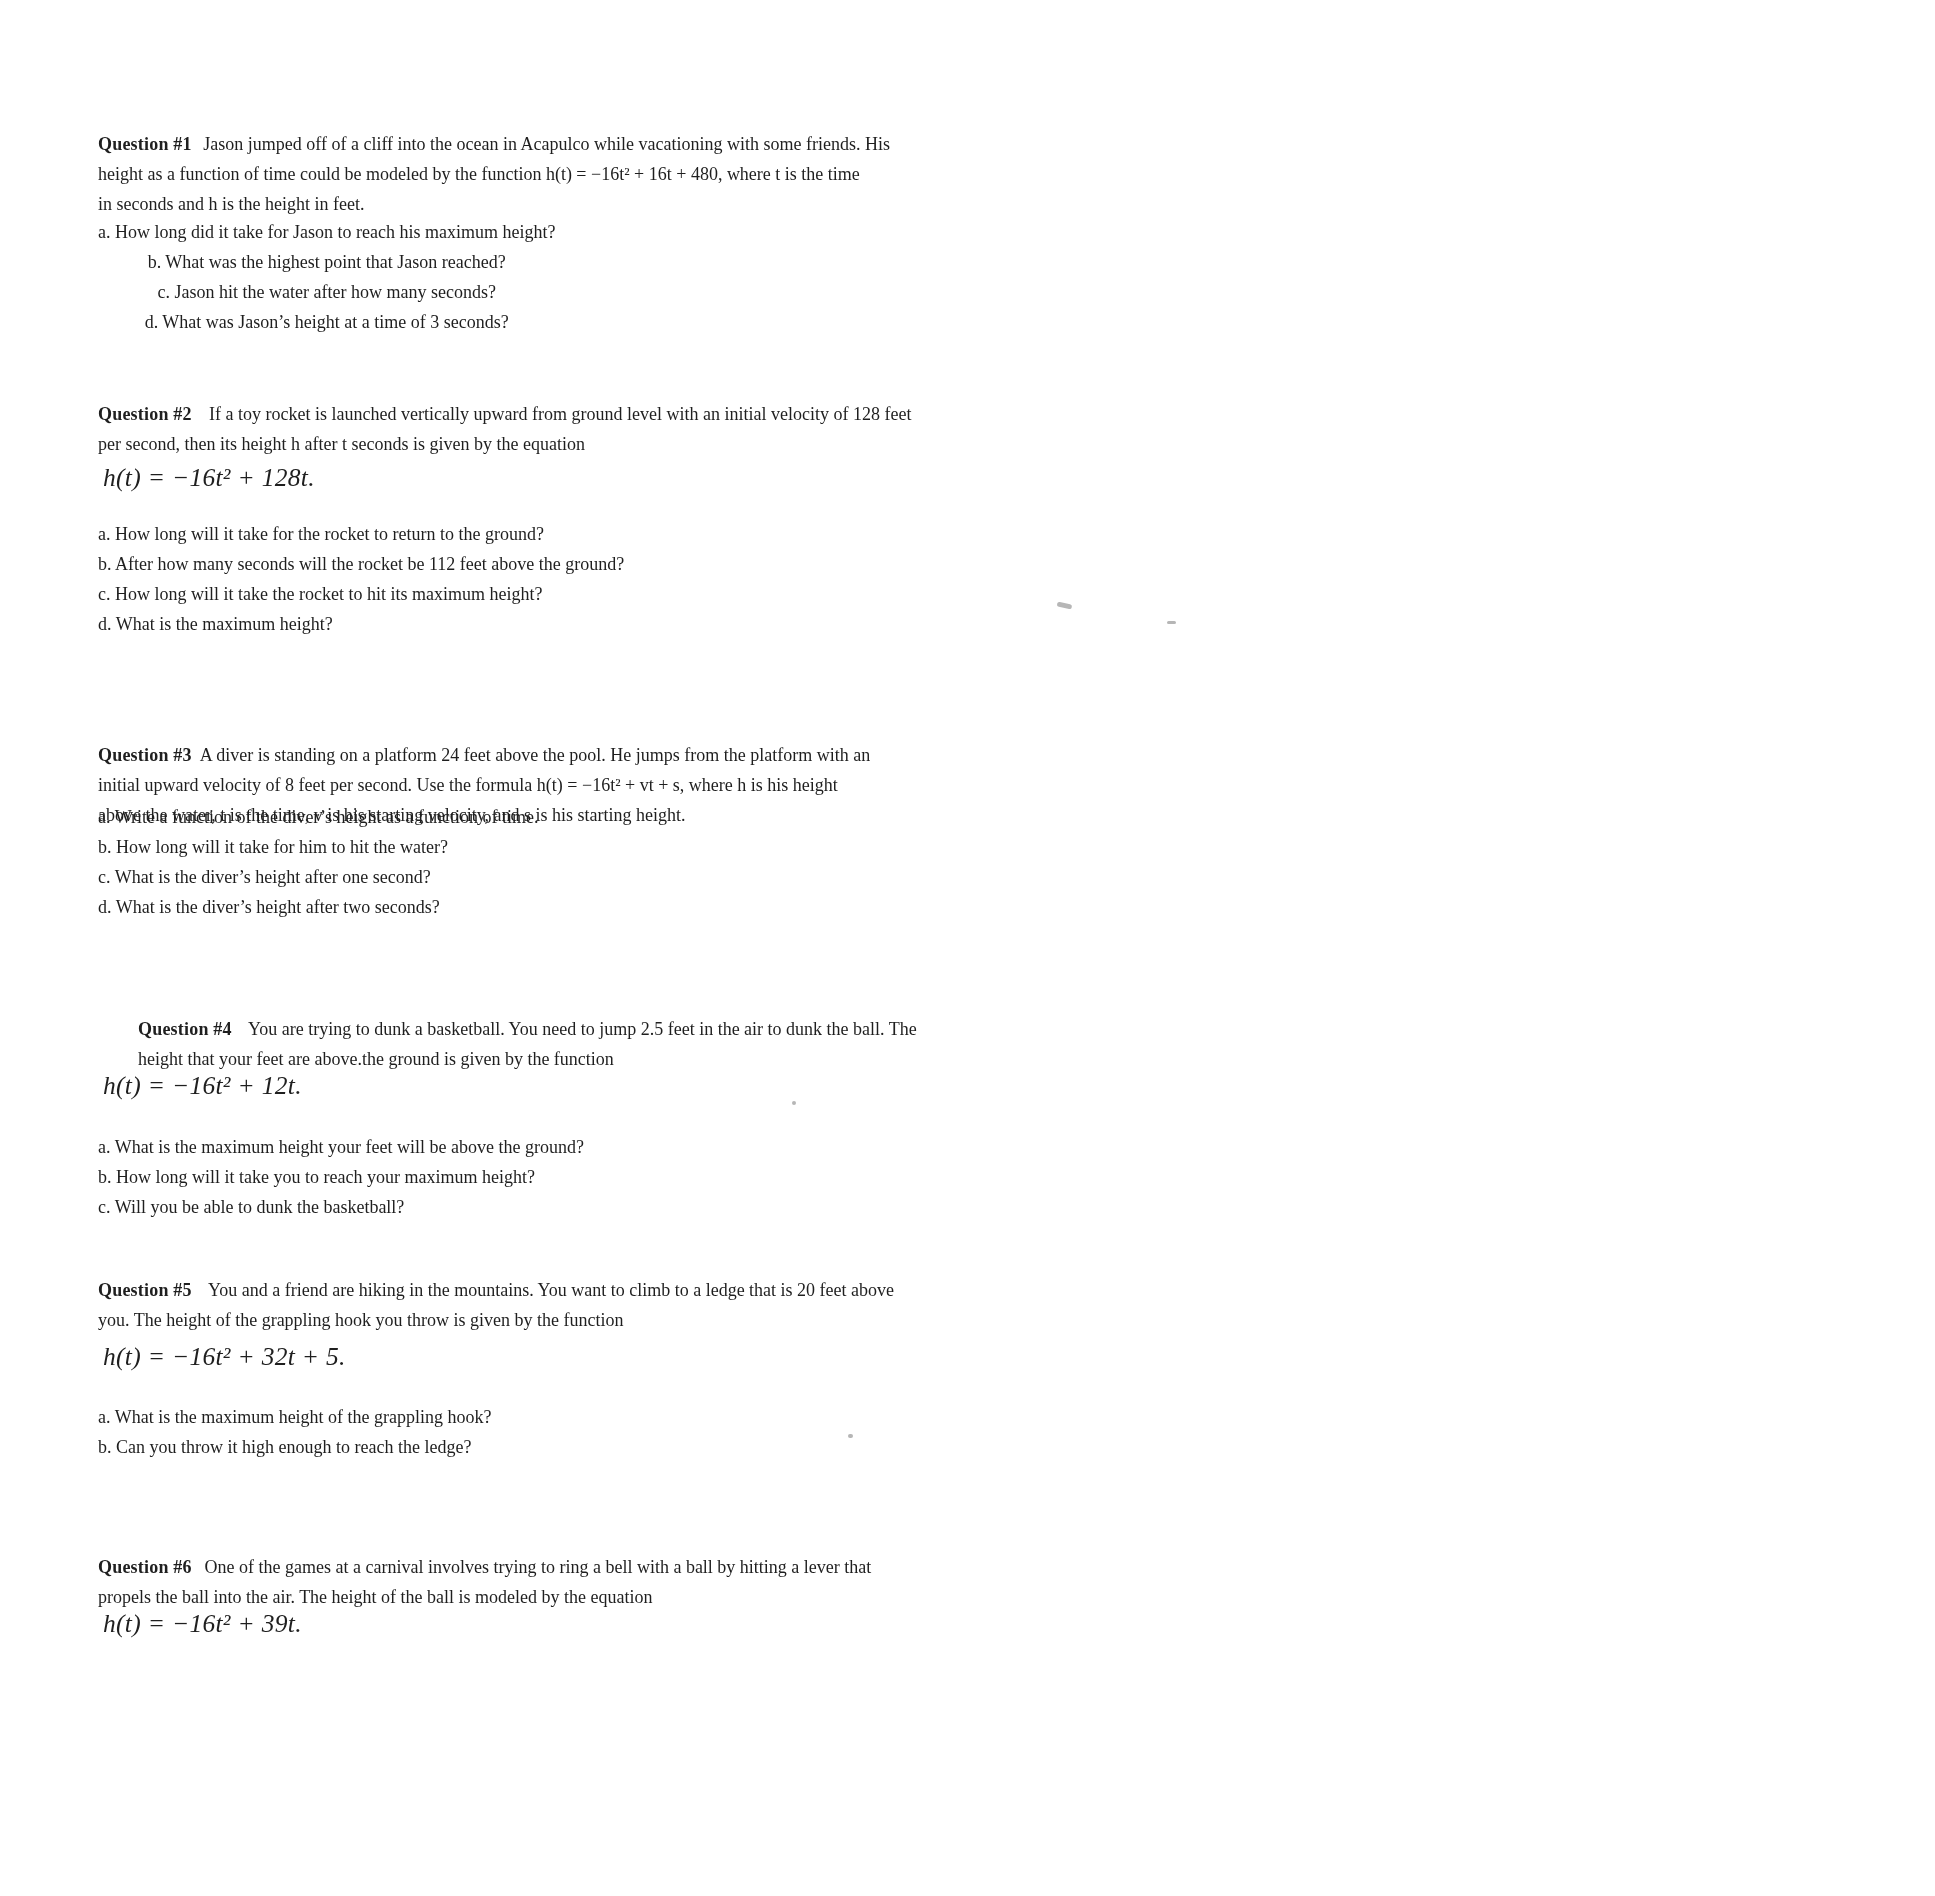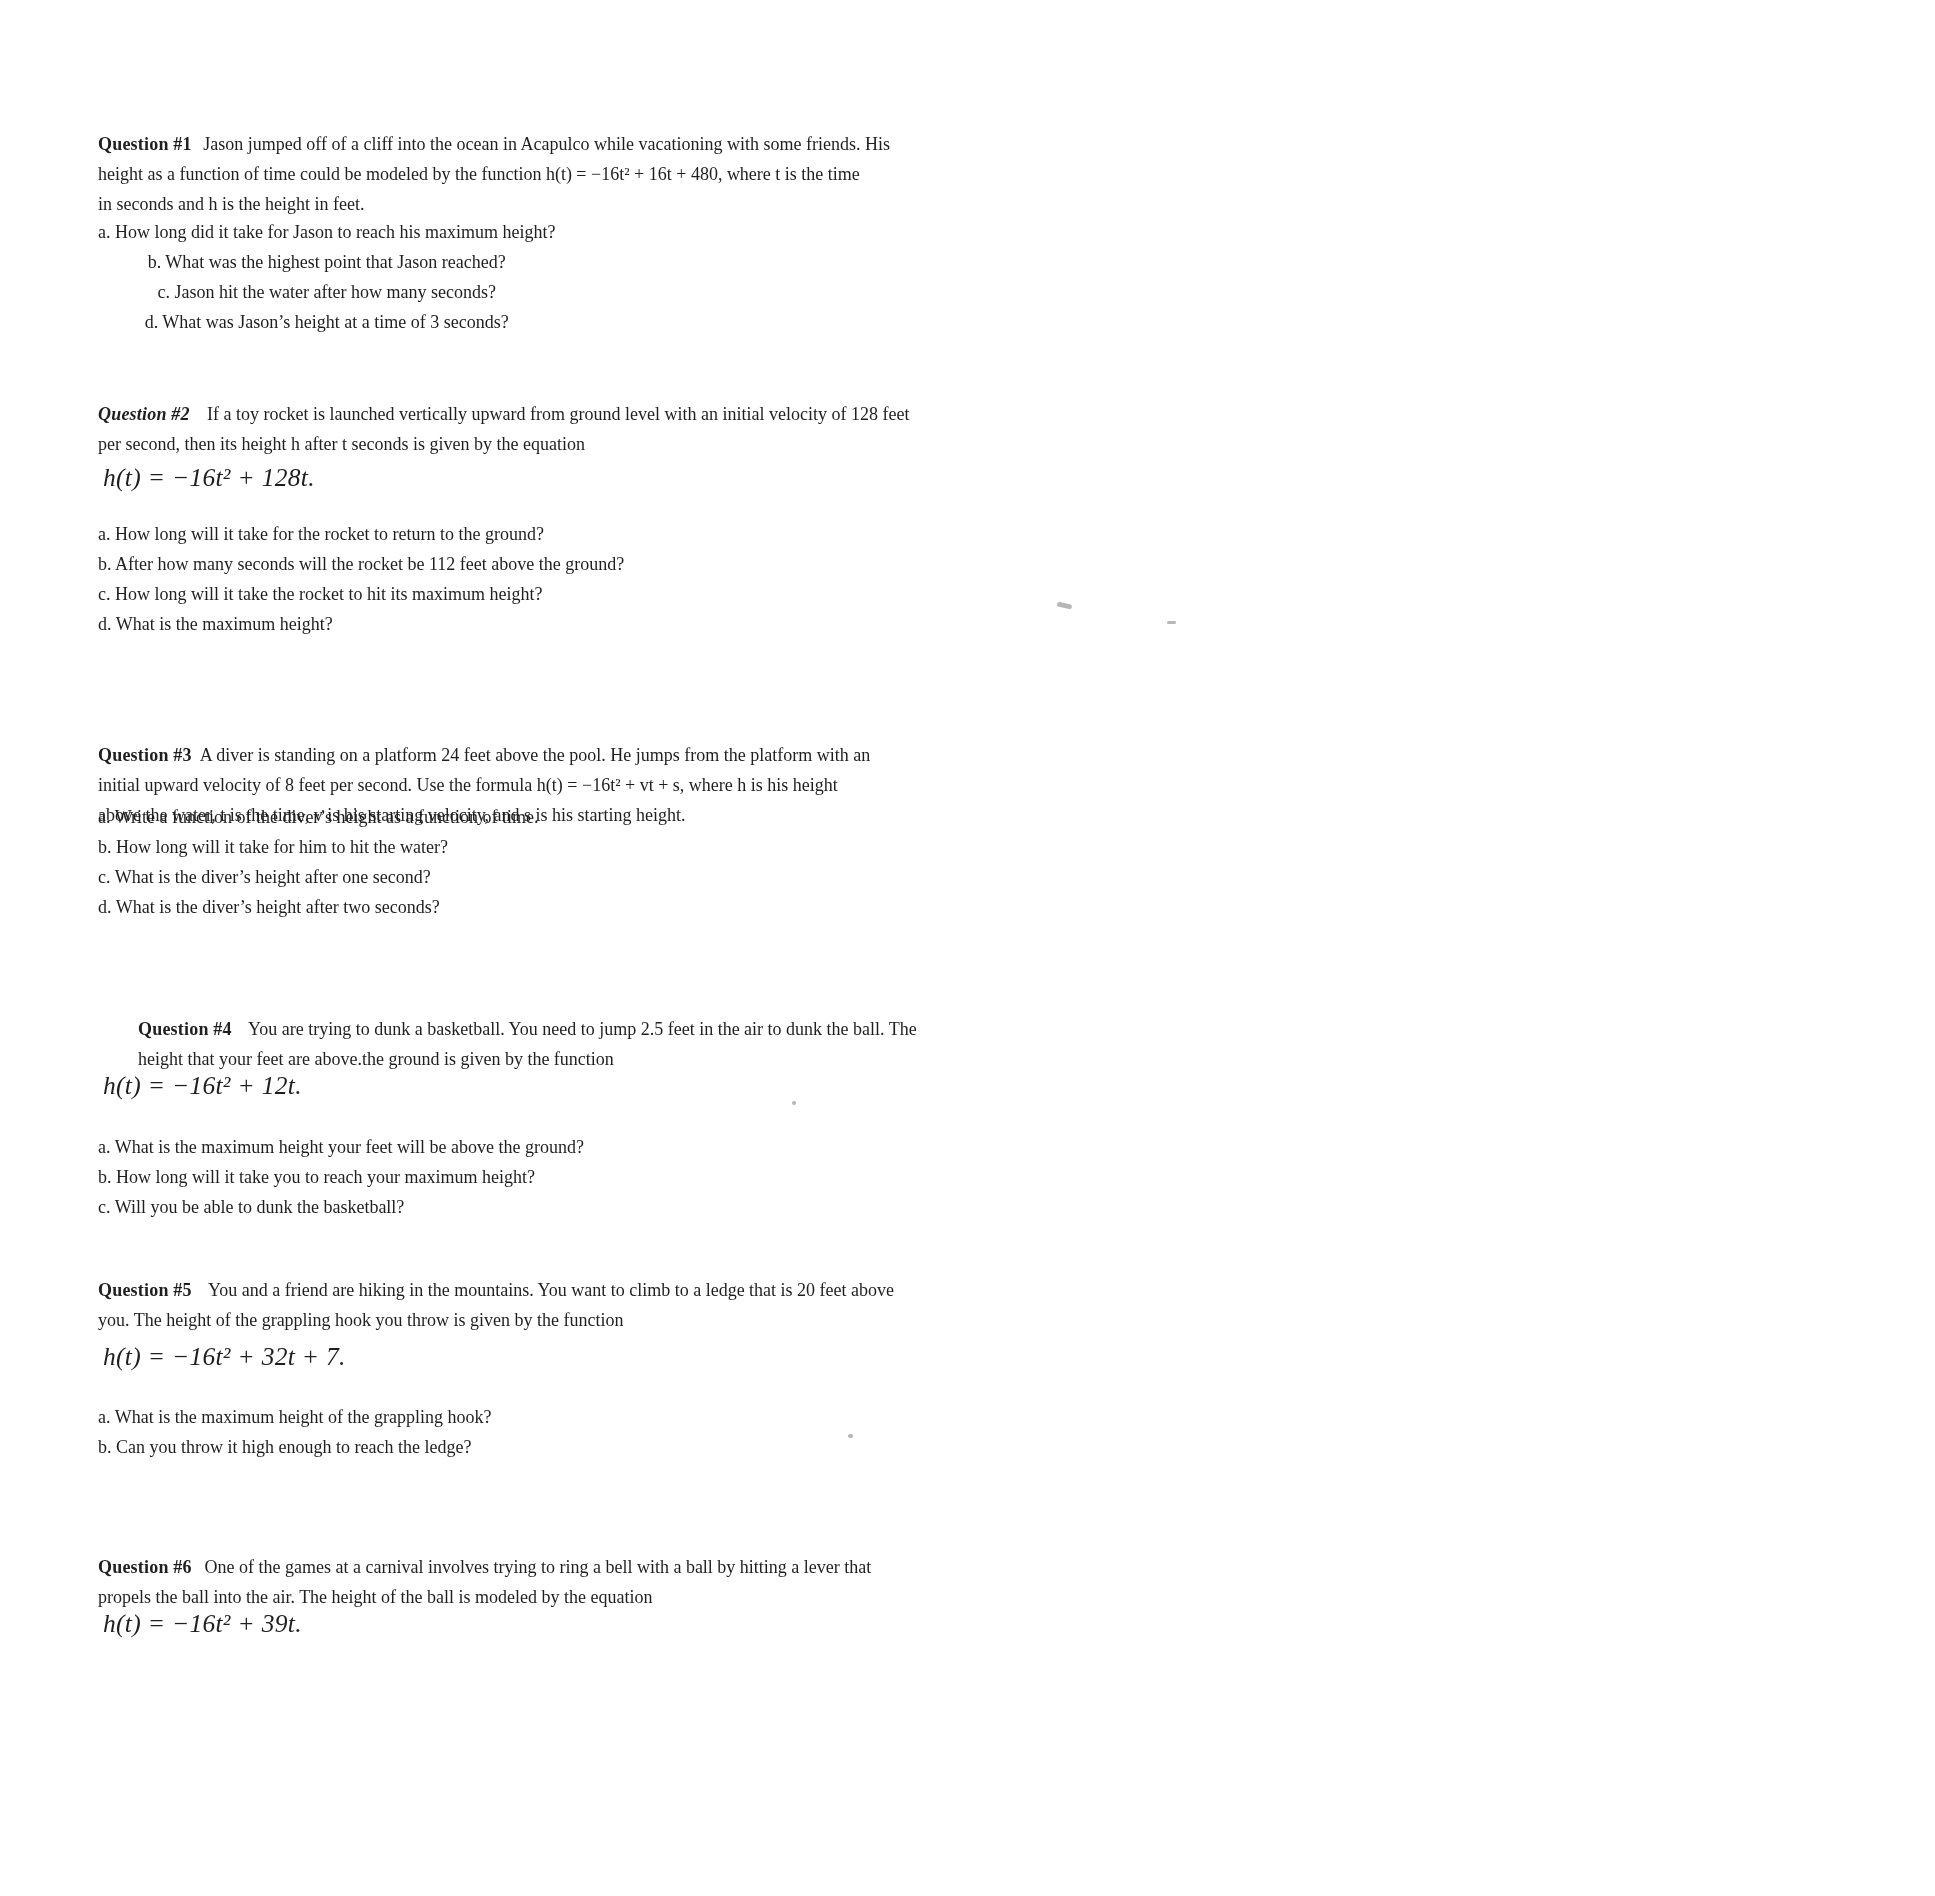--- a/index.html
+++ b/index.html
@@ -49,21 +49,21 @@
     <span class="qlabel" style="margin-right:11.6px;">Question #1</span><span>Jason jumped off of a cliff into the ocean in Acapulco while vacationing with some friends.  His</span>
     <div>height as a function of time could be modeled by the function h(t) = −16t² + 16t + 480, where t is the time
 in seconds and h is the height in feet.</div>
   </div>
   <div class="block" style="top:217px;text-align:center;">a. How long did it take for Jason to reach his maximum height?
 b. What was the highest point that Jason reached?
 c. Jason hit the water after how many seconds?
 d. What was Jason’s height at a time of 3 seconds?</div>
 
   <div class="block" style="top:369px;">
-    <span class="qlabel" style="margin-right:17.4px;font-style:italic;">Question #2</span><span>If a toy rocket is launched vertically upward from ground level with an initial velocity of 128 feet</span>
+    <span class="qlabel" style="margin-right:17.4px;">Question #2</span><span>If a toy rocket is launched vertically upward from ground level with an initial velocity of 128 feet</span>
     <div>per second, then its height h after t seconds is given by the equation</div>
   </div>
   <div class="block eqline" style="top:463px;text-align:center;">h(t) = −16t² + 128t.</div>
   <div class="block" style="top:519px;">a. How long will it take for the rocket to return to the ground?
 b. After how many seconds will the rocket be 112 feet above the ground?
 c. How long will it take the rocket to hit its maximum height?
 d. What is the maximum height?</div>
 
   <div class="block" style="top:710px;">
     <span class="qlabel" style="margin-right:8.1px;">Question #3</span><span>A diver is standing on a platform 24 feet above the pool.  He jumps from the platform with an</span>
@@ -81,21 +81,21 @@
   </div>
   <div class="block eqline" style="top:1071px;">h(t) = −16t² + 12t.</div>
   <div class="block" style="top:1132px;">a. What is the maximum height your feet will be above the ground?
 b. How long will it take you to reach your maximum height?
 c. Will you be able to dunk the basketball?</div>
 
   <div class="block" style="top:1245px;">
     <span class="qlabel" style="margin-right:16.3px;">Question #5</span><span>You and a friend are hiking in the mountains.  You want to climb to a ledge that is 20 feet above</span>
     <div>you.  The height of the grappling hook you throw is given by the function</div>
   </div>
-  <div class="block eqline" style="top:1342px;">h(t) = −16t² + 32t + 7.</div>
+  <div class="block eqline" style="top:1342px;">h(t) = −16t² + 32t + 5.</div>
   <div class="block" style="top:1402px;">a. What is the maximum height of the grappling hook?
 b. Can you throw it high enough to reach the ledge?</div>
 
   <div class="block" style="top:1522px;">
     <span class="qlabel" style="margin-right:12.8px;">Question #6</span><span>One of the games at a carnival involves trying to ring a bell with a ball by hitting a lever that</span>
     <div>propels the ball into the air.  The height of the ball is modeled by the equation</div>
   </div>
   <div class="block eqline" style="top:1609px;">h(t) = −16t² + 39t.</div>
 
   <div class="speck" style="left:1057px; top:603px; width:15px; height:4.6px; transform:rotate(12deg);"></div>

